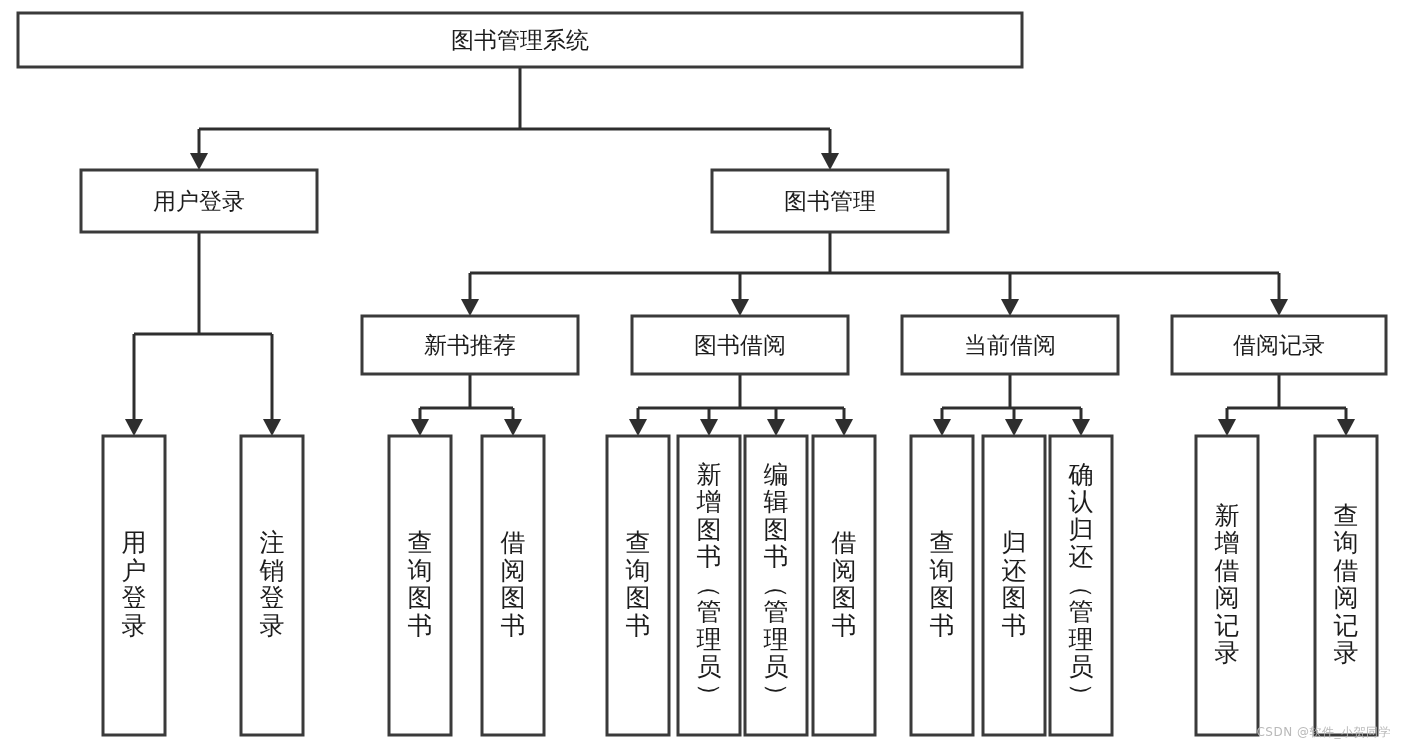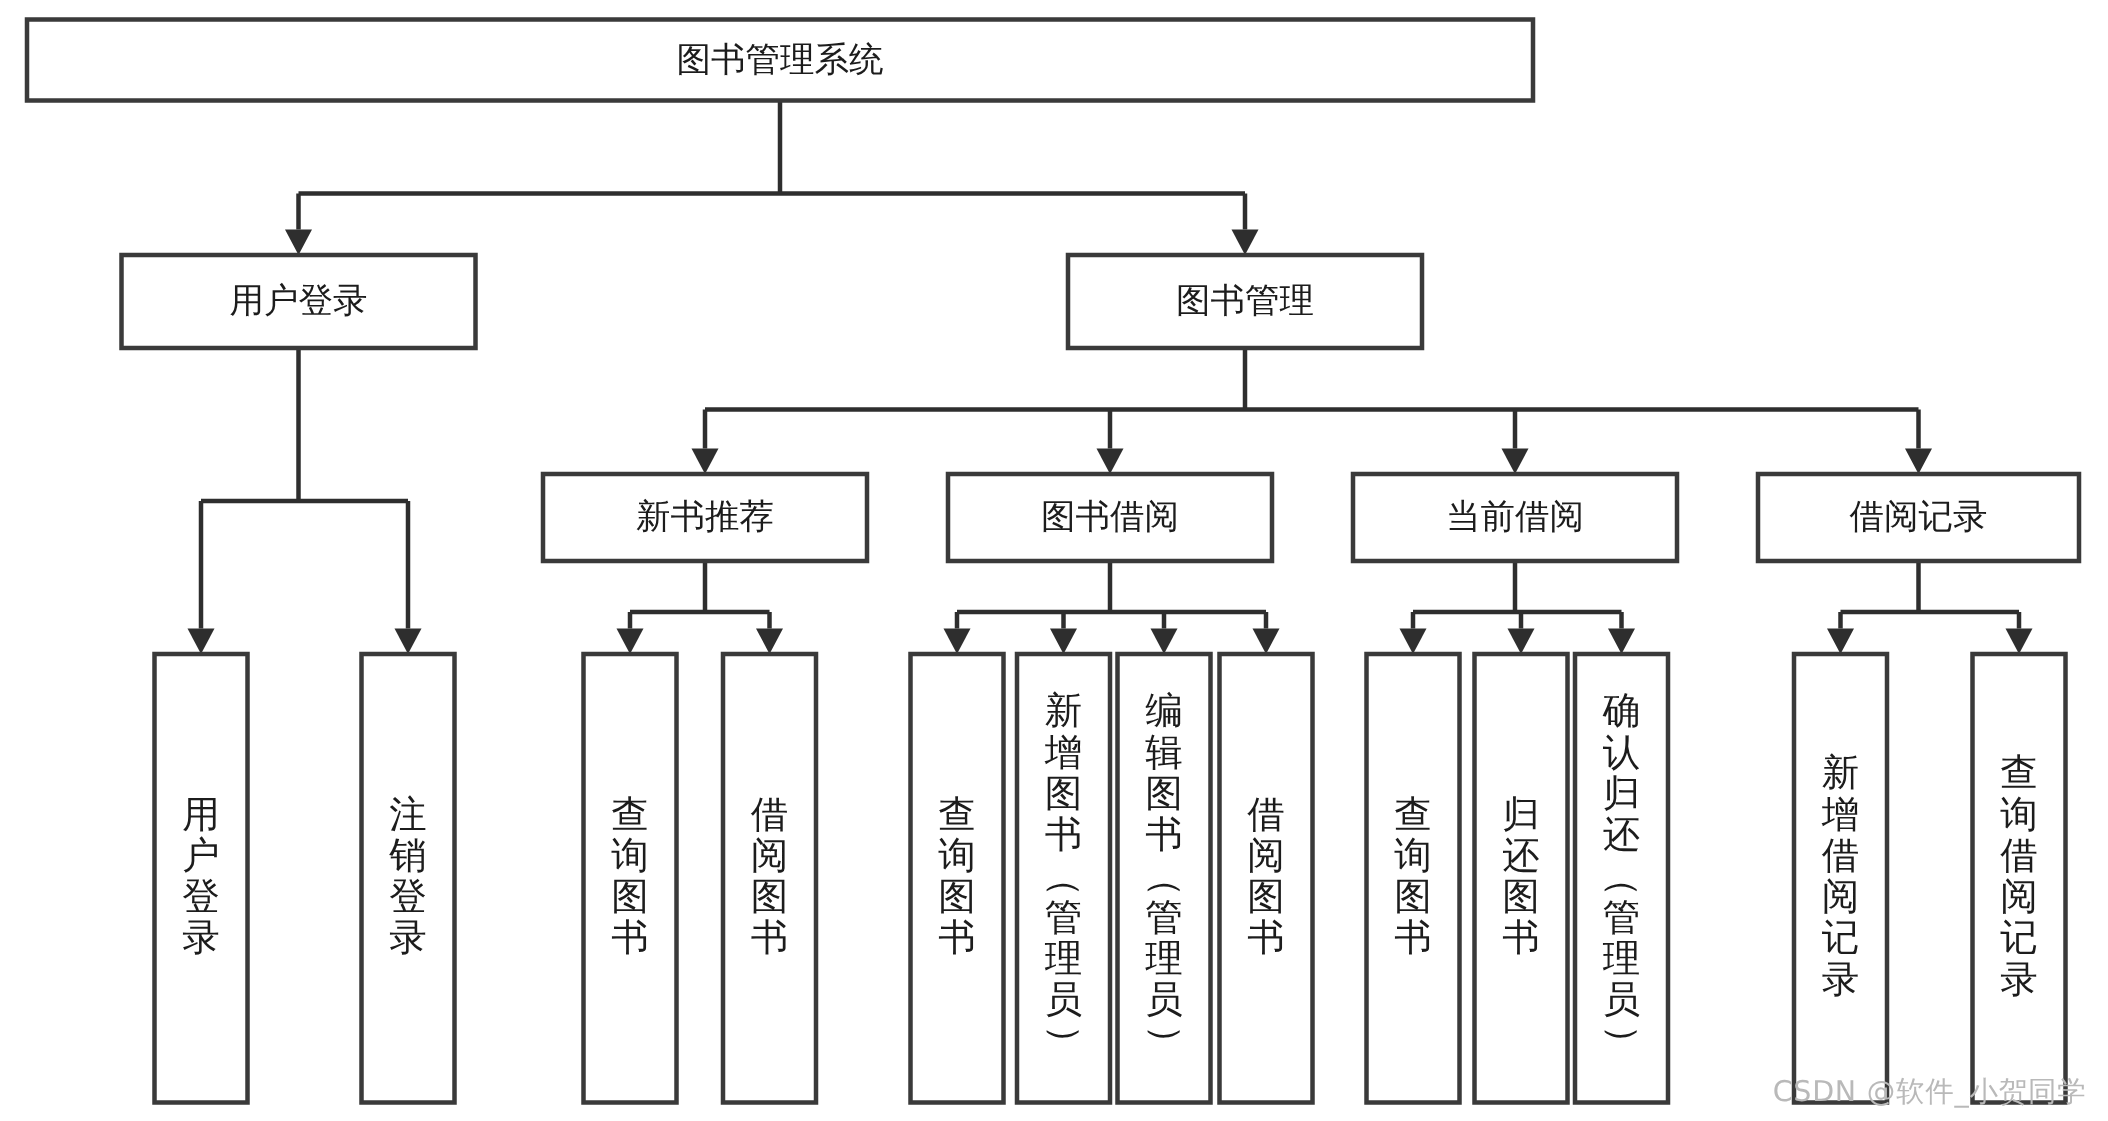--- a/index.html
+++ b/index.html
@@ -53,21 +53,21 @@
   }
   .arrow-head {
     fill: #2e2e2e;
     stroke: none;
   }
   .watermark {
     position: absolute;
     right: 14px;
     bottom: 6px;
     font-family: "DejaVu Sans", "Liberation Sans", sans-serif;
-    font-size: 19px;
+    font-size: 12px;
     color: #b9b9b9;
     white-space: nowrap;
     letter-spacing: 0.5px;
     pointer-events: none;
   }
 </style>
 </head>
 <body>
 
 <div id="diagram-root">

